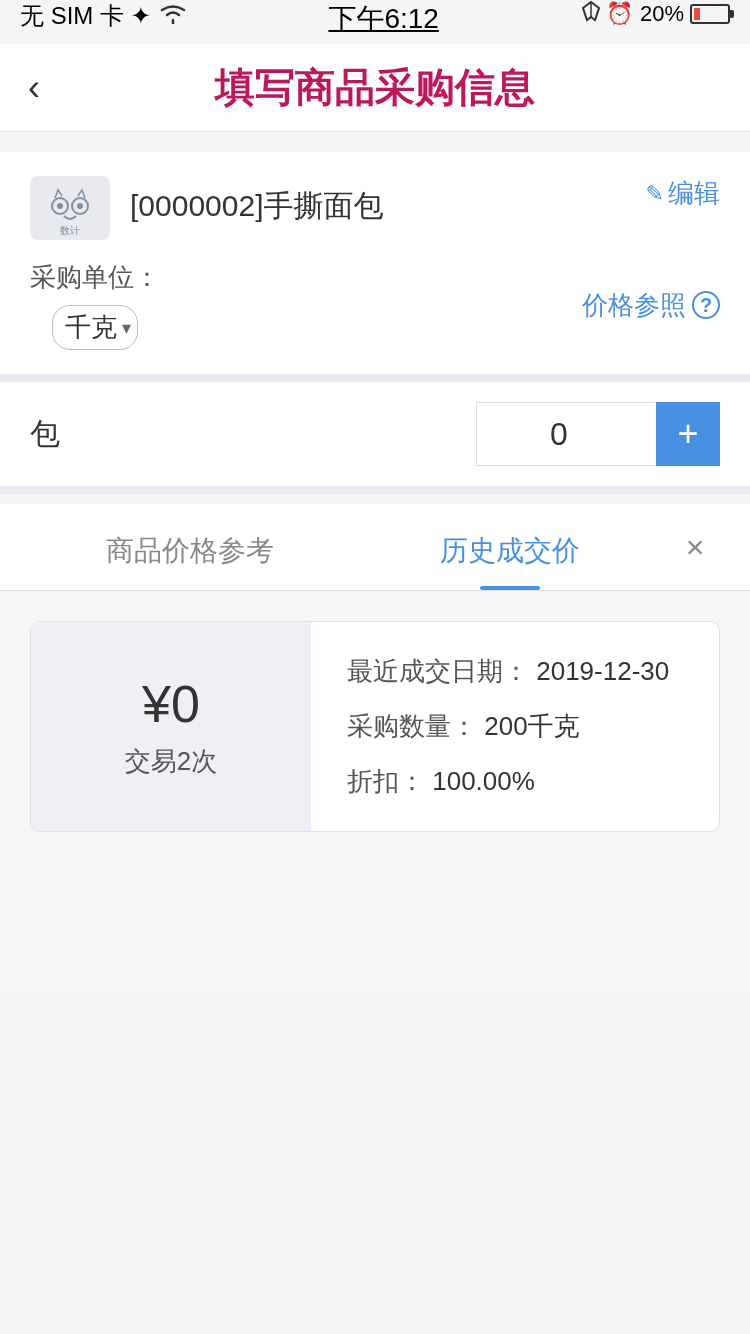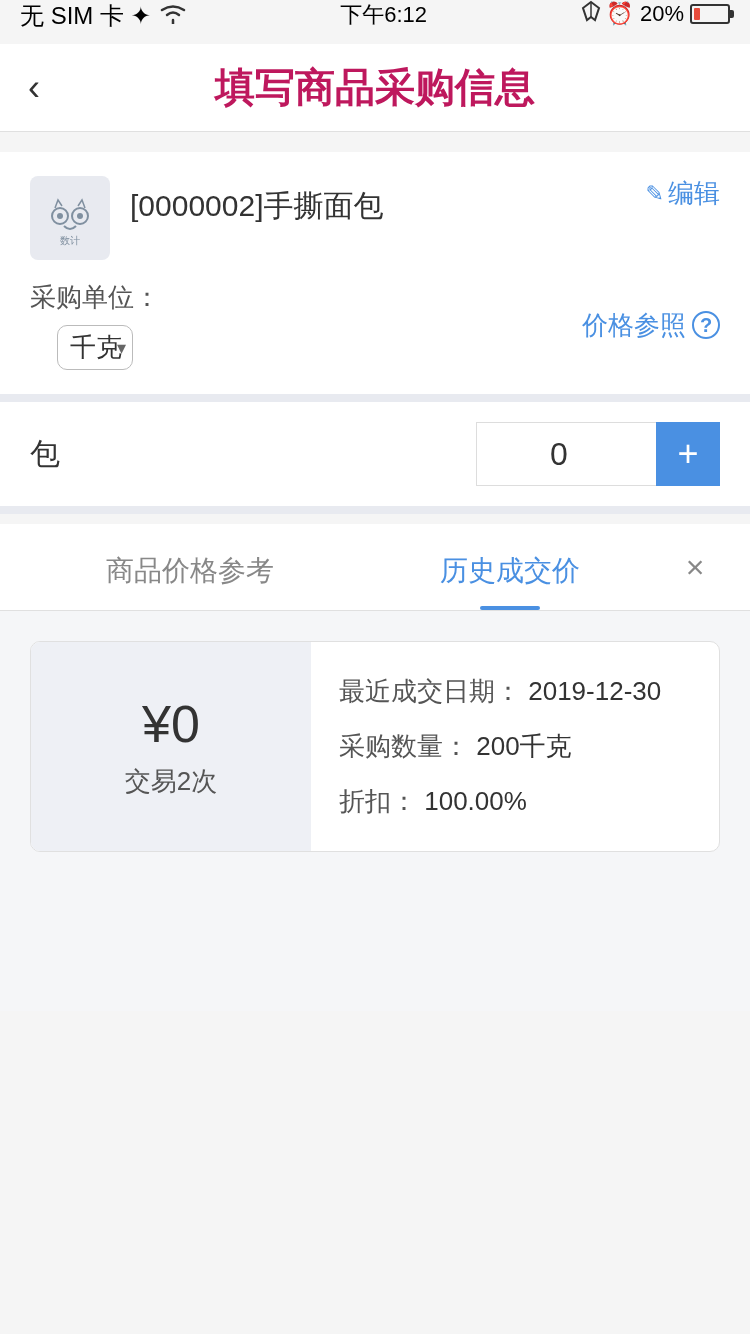--- a/index.html
+++ b/index.html
@@ -23,22 +23,23 @@
       padding: 0 20px;
       font-size: 24px;
       font-weight: 500;
     }
     .status-left {
       display: flex;
       align-items: center;
       gap: 8px;
     }
     .status-center {
-      font-size: 22px;
+      font-size: 28px;
       font-weight: 500;
+      text-decoration: underline;
     }
     .status-right {
       display: flex;
       align-items: center;
       gap: 6px;
       font-size: 22px;
     }
     .battery-icon {
       width: 40px;
       height: 20px;
@@ -103,21 +104,21 @@
       justify-content: space-between;
       margin-bottom: 20px;
     }
     .product-left {
       display: flex;
       align-items: flex-start;
       gap: 20px;
     }
     .product-thumb {
       width: 80px;
-      height: 84px;
+      height: 64px;
       background: #e8eaf0;
       border-radius: 8px;
       display: flex;
       align-items: center;
       justify-content: center;
       flex-shrink: 0;
     }
     .product-name {
       font-size: 30px;
       color: #333;
@@ -152,22 +153,22 @@
       color: #555;
       flex-direction: column;
     }
     .unit-wrapper {
       position: relative;
       display: inline-flex;
       align-items: center;
     }
     .unit-dropdown {
       border: 1px solid #bbb;
-      border-radius: 10px;
-      padding: 4px 10px 4px 12px;
+      border-radius: 18px;
+      padding: 4px 20px 4px 12px;
       font-size: 26px;
       color: #333;
       background: #fff;
       position: relative;
       cursor: pointer;
     }
     .unit-dropdown::after {
       content: '▾';
       position: absolute;
       right: 6px;
@@ -323,21 +324,21 @@
       color: #333;
       font-weight: 400;
     }
     .price-trades {
       font-size: 26px;
       color: #555;
       margin-top: 10px;
     }
     .price-right-panel {
       flex: 1;
-      padding: 30px 28px;
+      padding: 30px 36px;
       display: flex;
       flex-direction: column;
       gap: 16px;
     }
     .price-detail-row {
       font-size: 26px;
       color: #333;
       line-height: 1.5;
     }
     .detail-label {

